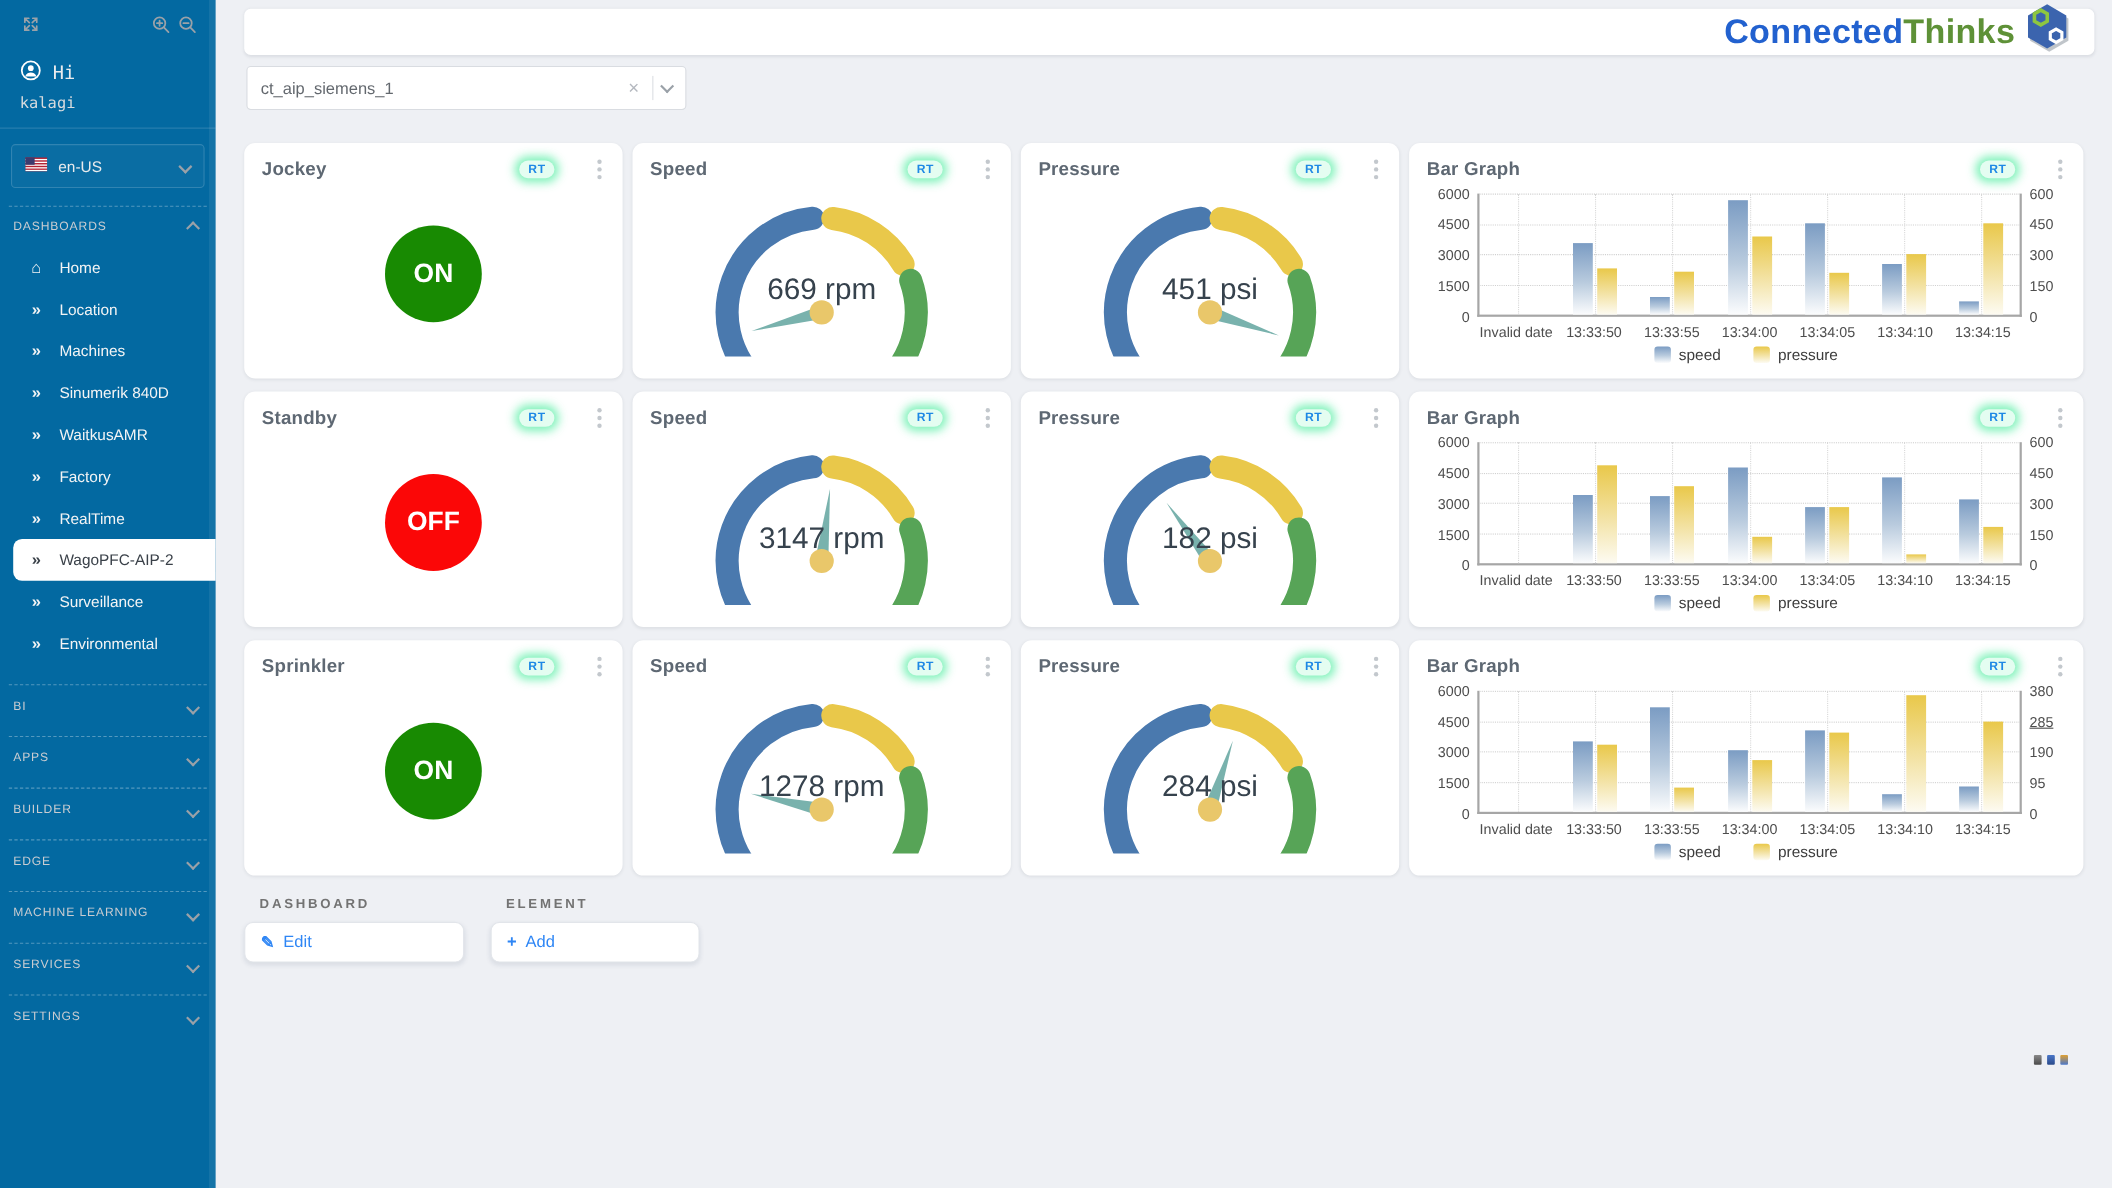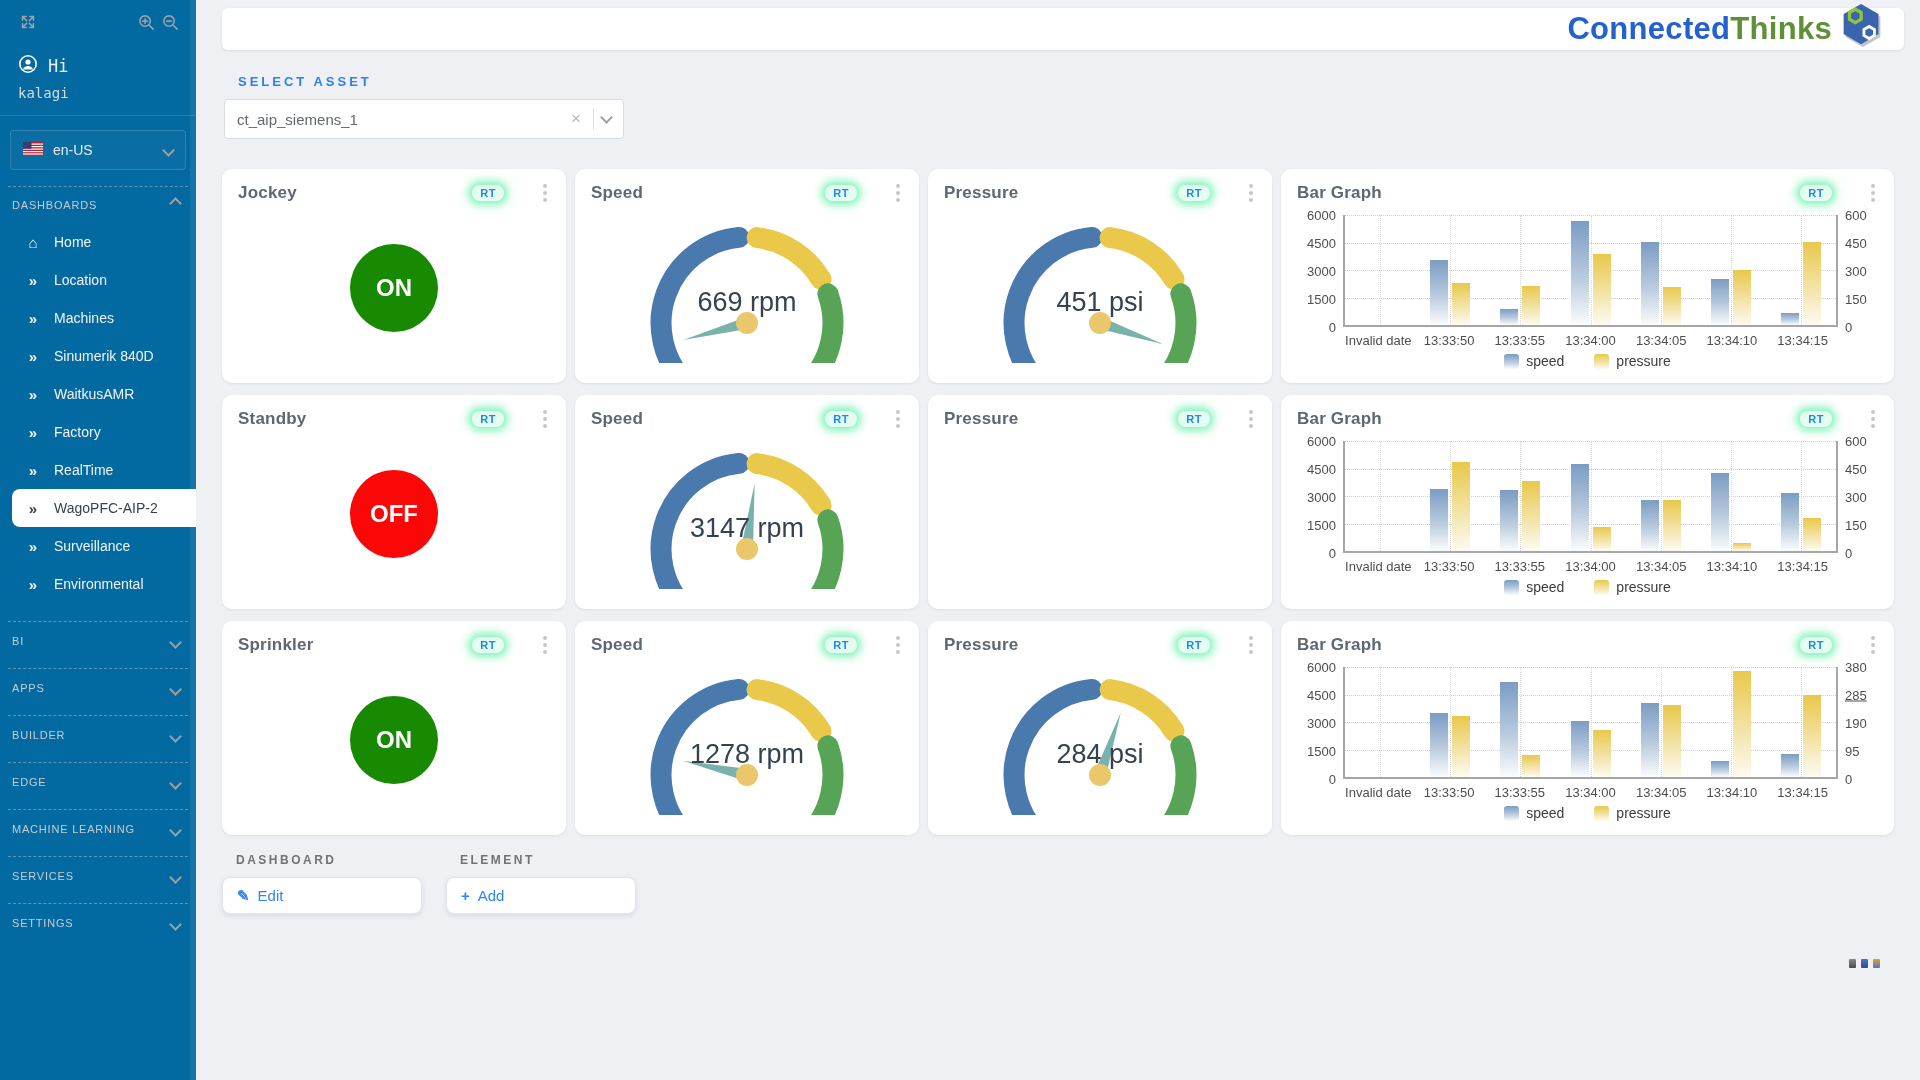--- a/index.html
+++ b/index.html
@@ -19,21 +19,21 @@
   .user-row svg{stroke:#fff;fill:none;stroke-width:1.6}
   .username{margin-top:7px;font-size:14px;color:#d8dbde}
   .lang-box{margin:14px 10px 0;height:38px;border:1px solid rgba(255,255,255,.16);
             background:rgba(255,255,255,.03);border-radius:4px;display:flex;align-items:center;
             gap:10px;padding:0 12px;font-size:14px;cursor:pointer}
   .lang-box .chev{margin-left:auto}
   .chev{width:7px;height:7px;border-right:2px solid #9aa1a8;border-bottom:2px solid #9aa1a8;
         transform:rotate(45deg);flex-shrink:0}
   .chev.up{transform:rotate(-135deg)}
   .dashed{border-top:1px dashed rgba(255,255,255,.32);margin:16px 8px 0}
-  .side-header{display:flex;align-items:flex-start;padding:12px 16px 6px 12px;font-size:11px;
+  .side-header{display:flex;align-items:flex-end;padding:12px 16px 6px 12px;font-size:11px;
                letter-spacing:.8px;color:#c9ccd1;cursor:pointer}
   .side-header .chev{margin-left:auto}
   .menu{padding:6px 0 2px}
   .menu-item{display:flex;align-items:center;gap:12px;height:38px;padding-left:24px;
              font-size:14px;color:#f3f4f5;cursor:pointer;position:relative;z-index:3}
   .mi-icon{width:18px;font-weight:bold;font-size:15px;text-align:center}
   .menu-item.selected{background:#fff;color:#3a4149;margin-left:12px;padding-left:12px;
                       border-radius:8px 0 0 8px}
   .side-section{display:flex;align-items:flex-end;padding:13px 16px 5px 12px;font-size:11px;
                 letter-spacing:.8px;color:#c9ccd1;cursor:pointer}
@@ -261,21 +261,20 @@
         <svg width="44" height="48" viewBox="0 0 46 50">
           <polygon points="24,6 42.2,16.5 42.2,37.5 24,48 5.8,37.5 5.8,16.5" fill="#8d959f" opacity="0.55"></polygon>
           <polygon points="22,3 40.2,13.5 40.2,34.5 22,45 3.8,34.5 3.8,13.5" fill="#3b64ae"></polygon>
           <polygon points="16,8.5 22.1,12 22.1,19 16,22.5 9.9,19 9.9,12" fill="none" stroke="#8ec63f" stroke-width="3.4"></polygon>
           <polygon points="30.5,26.5 36,29.7 36,36 30.5,39.2 25,36 25,29.7" fill="none" stroke="#ffffff" stroke-width="3"></polygon>
         </svg>
       </span>
     </div>
   </div>
 
-  <div class="picker-label">SELECT ASSET</div>
 
   <div class="select">
     <span class="val">ct_aip_siemens_1</span>
     <span class="clear">×</span>
     <span class="sep"></span>
     <span class="chev"></span>
   </div>
 
   <div class="grid">
       <div class="card">
@@ -443,20 +442,30 @@
       <div class="card">
         <div class="card-head">
           <div class="card-title">Pressure</div>
           <span class="rt-badge">RT</span>
           <div class="kebab">
             <i></i>
             <i></i>
             <i></i>
           </div>
         </div>
+        <div class="gauge-body">
+          <svg width="250" height="158" viewBox="0 0 250 158" class="gauge">
+            <path d="M 64.2 178.8 A 86 86 0 0 1 116.9 32.4" stroke="#4a79ae" stroke-width="21" fill="none" stroke-linecap="round"></path>
+            <path d="M 135.1 32.6 A 86 86 0 0 1 199.0 74.2" stroke="#e9c84a" stroke-width="21" fill="none" stroke-linecap="round"></path>
+            <path d="M 205.9 88.9 A 86 86 0 0 1 185.8 178.8" stroke="#57a457" stroke-width="21" fill="none" stroke-linecap="round"></path>
+            <polygon points="85.5,65.1 120.2,121.6 129.8,114.4" fill="#79b2ad"></polygon>
+            <circle cx="125" cy="118" r="11" fill="#e9c76a"></circle>
+            <text x="125" y="106" text-anchor="middle" font-size="27" fill="#36424d">182 psi</text>
+          </svg>
+        </div>
       </div>
       <div class="card">
         <div class="card-head">
           <div class="card-title">Bar Graph</div>
           <span class="rt-badge">RT</span>
           <div class="kebab">
             <i></i>
             <i></i>
             <i></i>
           </div>

